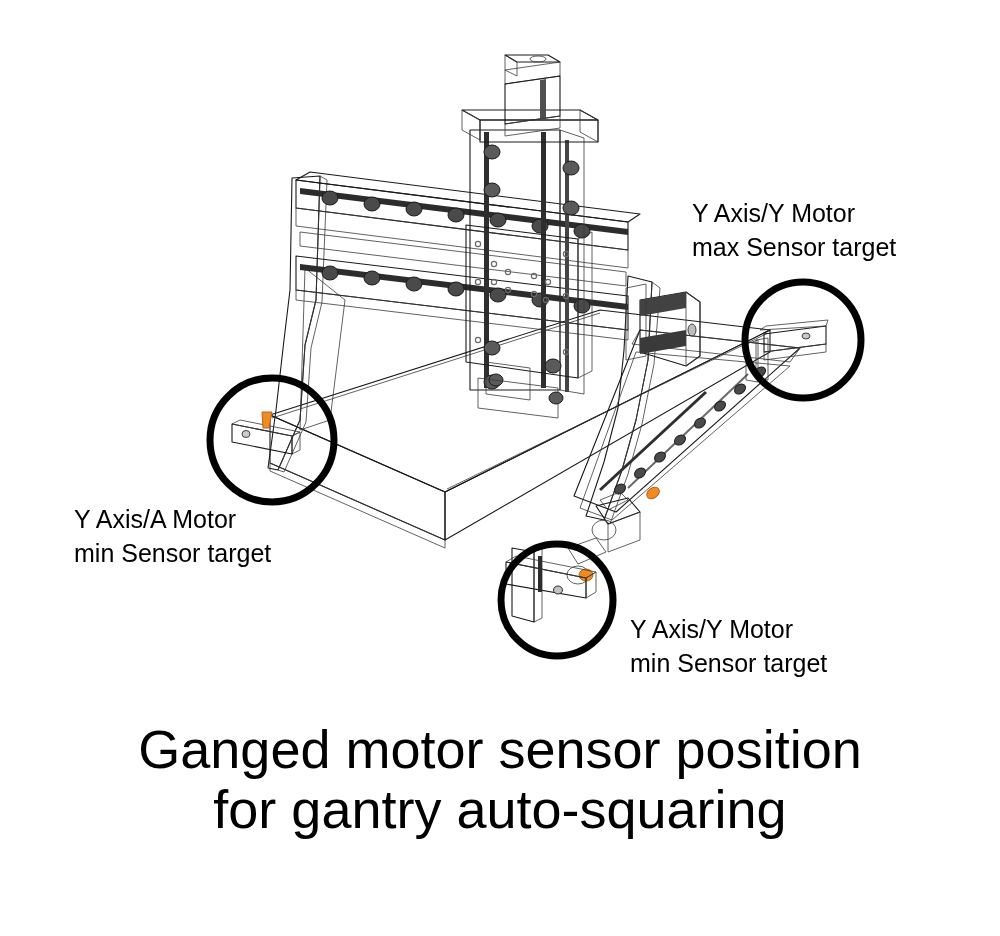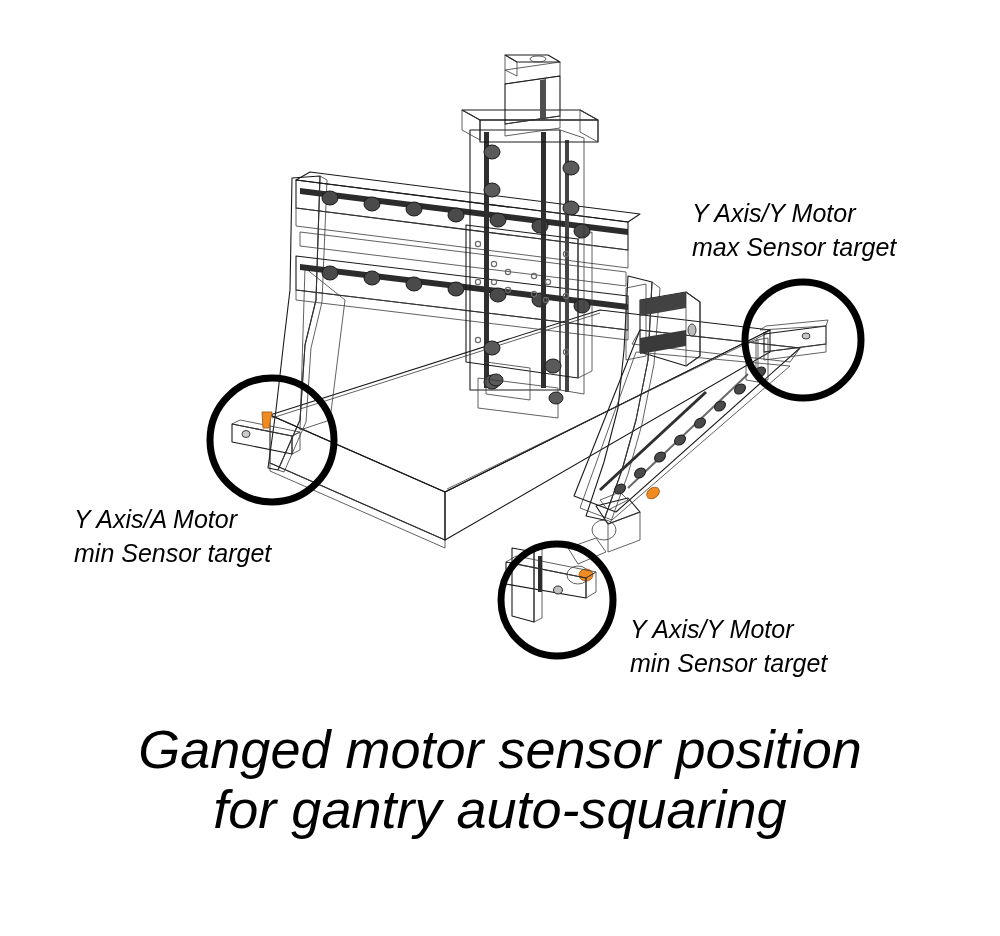--- a/index.html
+++ b/index.html
@@ -14,21 +14,20 @@
     color: #000000;
     overflow: hidden;
     position: relative;
   }
   #diagram-root {
     position: absolute;
     left: 0;
     top: 0;
     width: 1000px;
     height: 936px;
-    font-style: italic;
   }
   svg.figure {
     display: block;
     width: 1000px;
     height: 936px;
   }
   .callout-text {
     font-family: "Liberation Sans", sans-serif;
     font-size: 25px;
     fill: #000000;

